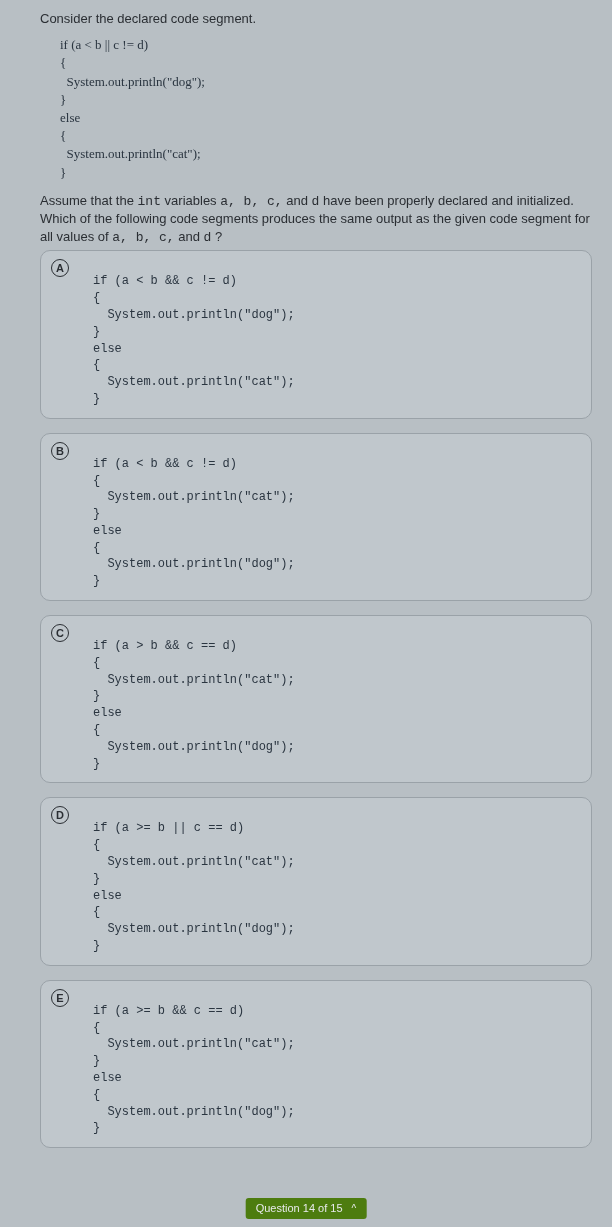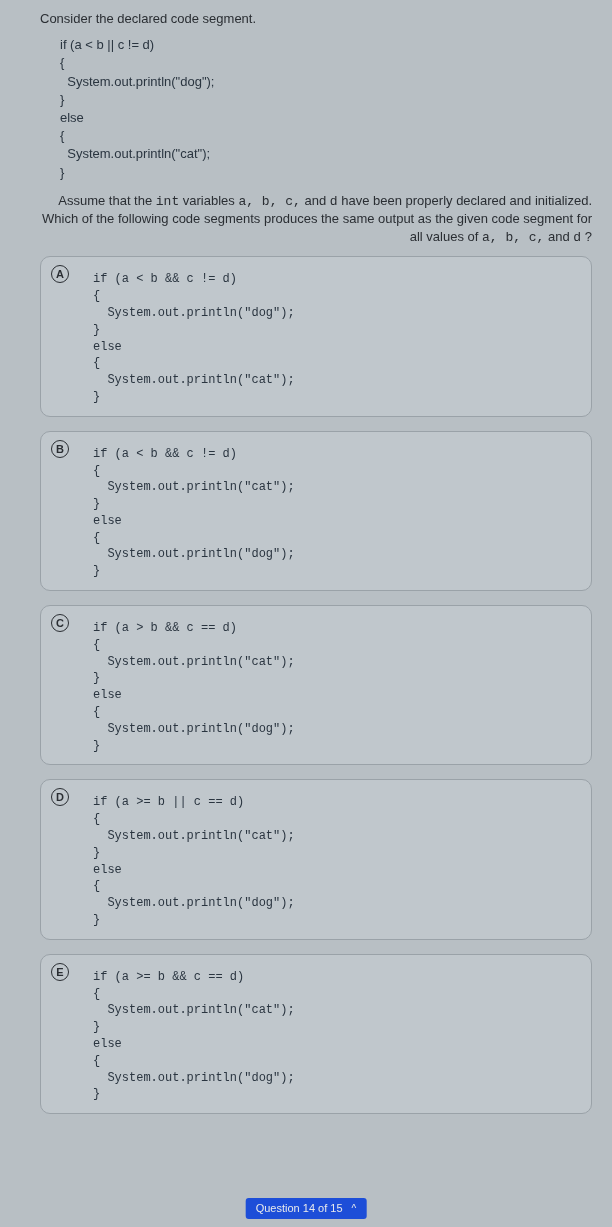--- a/index.html
+++ b/index.html
@@ -9,27 +9,27 @@
   width: 612px;
   height: 1227px;
   padding: 10px 20px 0 40px;
   position: relative;
   color: #2a2e33;
   font-size: 13px;
   line-height: 1.4;
 }
 .intro { margin-bottom: 8px; }
 .code-block {
-  font-family: Liberation Sans, sans-serif;
+  font-family: Liberation Serif, serif;
   font-size: 13px;
   white-space: pre;
   margin: 6px 0 10px 20px;
   color: #2a3540;
 }
-.assume { margin-bottom: 10px; font-size: 13px; line-height: 1.35; text-align: right; }
+.assume { margin-bottom: 4px; font-size: 13px; line-height: 1.35; }
 .mono { font-family: 'Courier New', monospace; }
 .options { display: flex; flex-direction: column; gap: 14px; }
 .option {
   background: #c0c7cc;
   border: 1px solid #9aa2a8;
   border-radius: 10px;
   padding: 10px 10px 10px 52px;
   position: relative;
   min-height: 130px;
 }
@@ -44,28 +44,28 @@
   text-align: center;
   font-size: 11px;
   font-weight: bold;
   line-height: 16px;
 }
 .option .code {
   font-family: 'Courier New', monospace;
   font-size: 12px;
   white-space: pre;
   color: #2a3540;
-  margin-top: 4px;
+  margin-top: 12px;
 }
 .footer {
   position: absolute;
   bottom: 8px;
   left: 50%;
   transform: translateX(-50%);
-  background: #1d4ed8;
+  background: #4d7c0f;
   color: #e8eaec;
   font-size: 11px;
   padding: 3px 10px;
   border-radius: 3px;
   text-align: center;
 }
 .footer .chev { margin-left: 6px; font-size: 10px; }
 </style>
 </head>
 <body>

